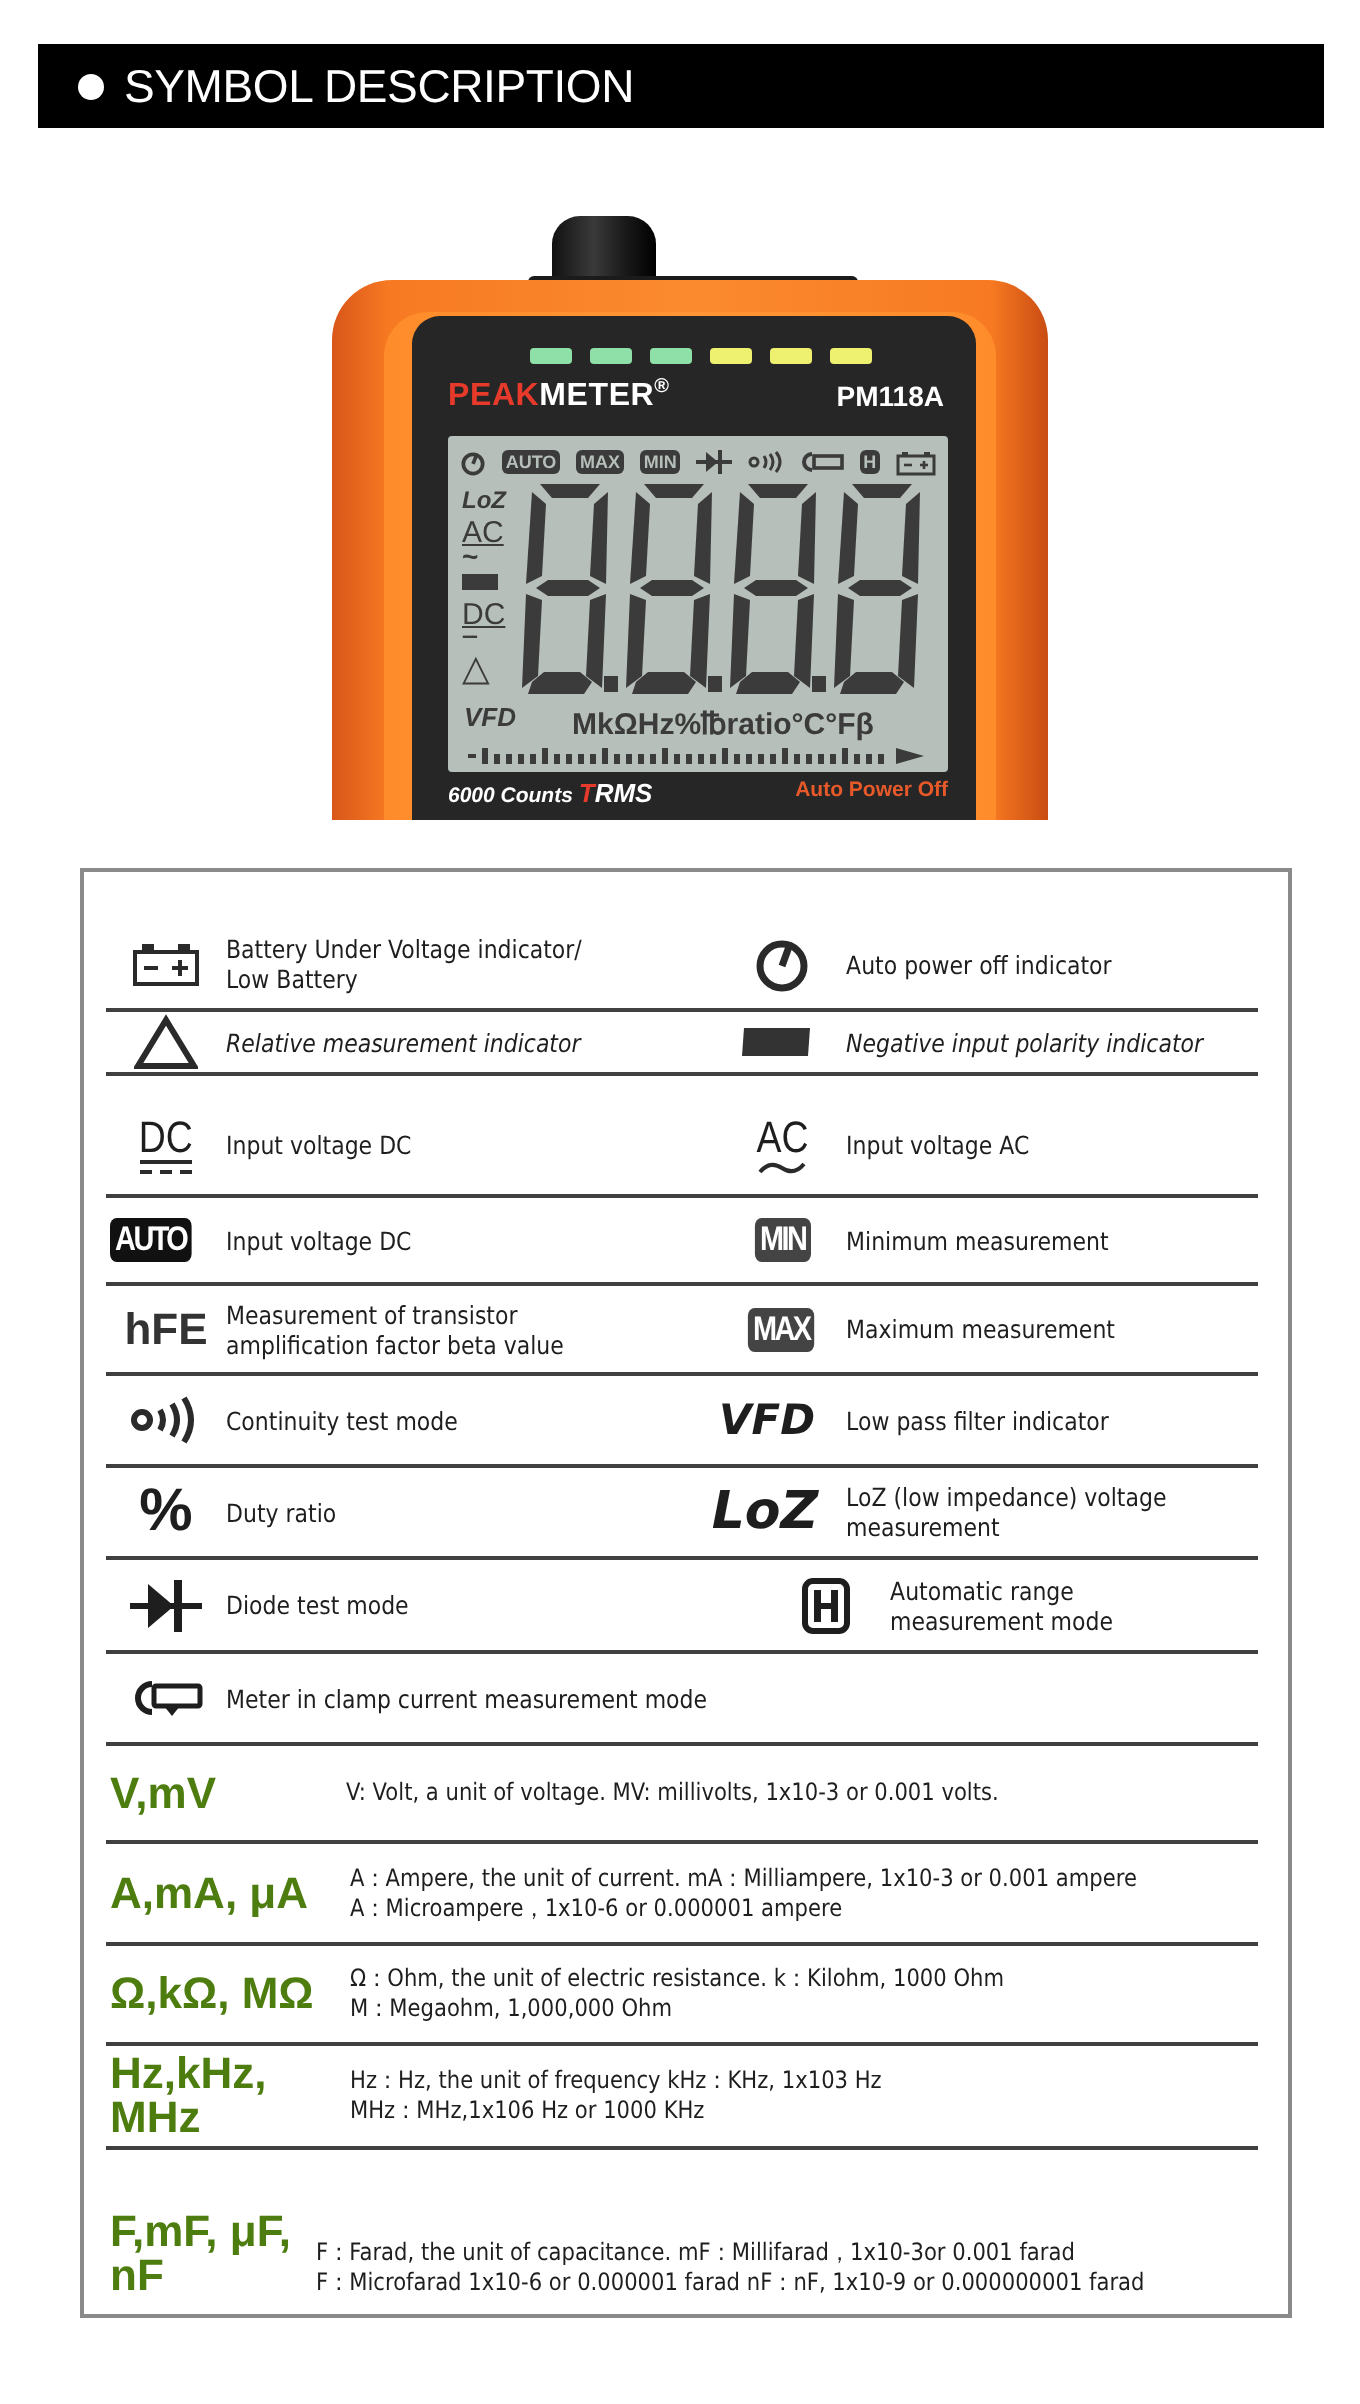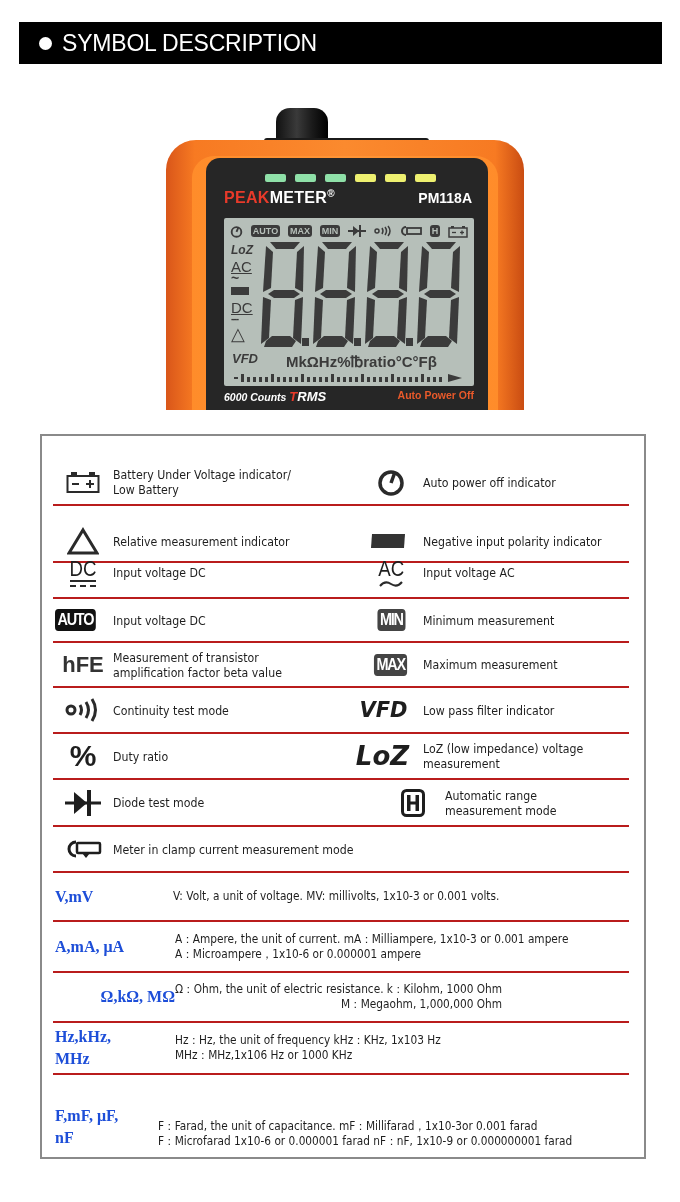--- a/index.html
+++ b/index.html
@@ -63,28 +63,28 @@
   .bezel-footer .counts { color: #fff; }
   .bezel-footer .trms-t { color: #e83a2a; font-size: 13px; }
   .bezel-footer .trms-rest { color: #fff; font-size: 13px; }
   .bezel-footer .apo { color: #e8592a; font-style: normal; }
 
   
   .frame {
     position: absolute; left: 40px; top: 434px; width: 606px; height: 725px;
     border: 2px solid #8a8a8a;
   }
-  .row { position: absolute; left: 11px; width: 576px; border-bottom: 2px solid #b91c1c; display: flex; align-items: center; }
+  .row { position: absolute; left: 11px; width: 576px; border-bottom: 2px solid #404040; display: flex; align-items: center; }
   .row.last { border-bottom: none; }
   .cell { display: flex; align-items: center; width: 50%; height: 100%; }
   .sym { width: 60px; display: flex; justify-content: center; align-items: center; color: #1e1e1e; }
   .cell.right .sym { width: 50px; margin-left: 0; }
   .desc { font-size: 12.5px; line-height: 15px; color: #1e1e1e; padding-left: 0; font-family: "DejaVu Sans", sans-serif; transform: scaleX(0.88); transform-origin: left center; white-space: nowrap; }
   .cell.right .desc { padding-left: 8px; }
-  .unit-sym { width: 122px; font-weight: bold; font-size: 16px; color: #1d4ed8; padding-left: 2px; line-height: 22px; font-family: Liberation Serif, serif; }
+  .unit-sym { width: 122px; font-weight: bold; font-size: 22px; color: #4d7c0f; padding-left: 2px; line-height: 22px; font-family: Liberation Sans, sans-serif; }
   .unit-desc { font-size: 12px; line-height: 15px; color: #1e1e1e; font-family: "DejaVu Sans", sans-serif; transform: scaleX(0.88); transform-origin: left center; white-space: nowrap; }
   .box-tag { background: #2a2a2a; color: #fff; font-weight: bold; font-size: 17px; line-height: 22px; padding: 0 3px; border-radius: 4px; letter-spacing: -1.5px; font-family: "Liberation Sans", sans-serif; transform: scaleX(0.85); }
   .big-ital { font-style: italic; font-weight: bold; font-family: "DejaVu Sans", sans-serif; color: #1e1e1e; }
 </style>
 </head>
 <body>
 
 <div class="banner">
   <span class="dot"></span>
   <span>SYMBOL DESCRIPTION</span>
@@ -280,21 +280,21 @@
             <circle cx="14" cy="15" r="11" fill="none" stroke="#2a2a2a" stroke-width="3.5"></circle>
             <line x1="14" y1="15" x2="18" y2="4" stroke="#2a2a2a" stroke-width="3.5"></line>
           </svg>
       </div>
       <div class="desc">
           <div>Auto power off indicator</div>
         </div>
     </div>
   </div>
 
-  <div class="row" style="top:85px;height:42px;">
+  <div class="row" style="top:70px;height:32px;font-style:italic;">
     <div class="cell">
       <div class="sym">
         <svg width="32" height="28" viewBox="0 0 32 28">
             <polygon points="16,3 30,26 2,26" fill="none" stroke="#2a2a2a" stroke-width="3"></polygon>
           </svg>
       </div>
       <div class="desc">Relative measurement indicator</div>
     </div>
     <div class="cell right">
       <div class="sym" style="margin-left:19px;width:56px">
@@ -453,21 +453,21 @@
   <div class="row" style="top:486px;height:51px;">
     <div class="unit-sym">
         <div>A,mA, μA</div>
       </div>
     <div class="unit-desc">
         <div>A：Ampere, the unit of current.    mA：Milliampere, 1x10-3 or 0.001 ampere</div>
         <div>A：Microampere，1x10-6 or 0.000001 ampere</div>
       </div>
   </div>
 
-  <div class="row" style="top:537px;height:50px;text-align:right;">
+  <div class="row" style="top:537px;height:50px;">
     <div class="unit-sym">
         <div>Ω,kΩ, MΩ</div>
       </div>
     <div class="unit-desc">
         <div>Ω：Ohm, the unit of electric resistance.     k：Kilohm, 1000 Ohm</div>
         <div>M：Megaohm, 1,000,000 Ohm</div>
       </div>
   </div>
 
   <div class="row" style="top:587px;height:52px;">

